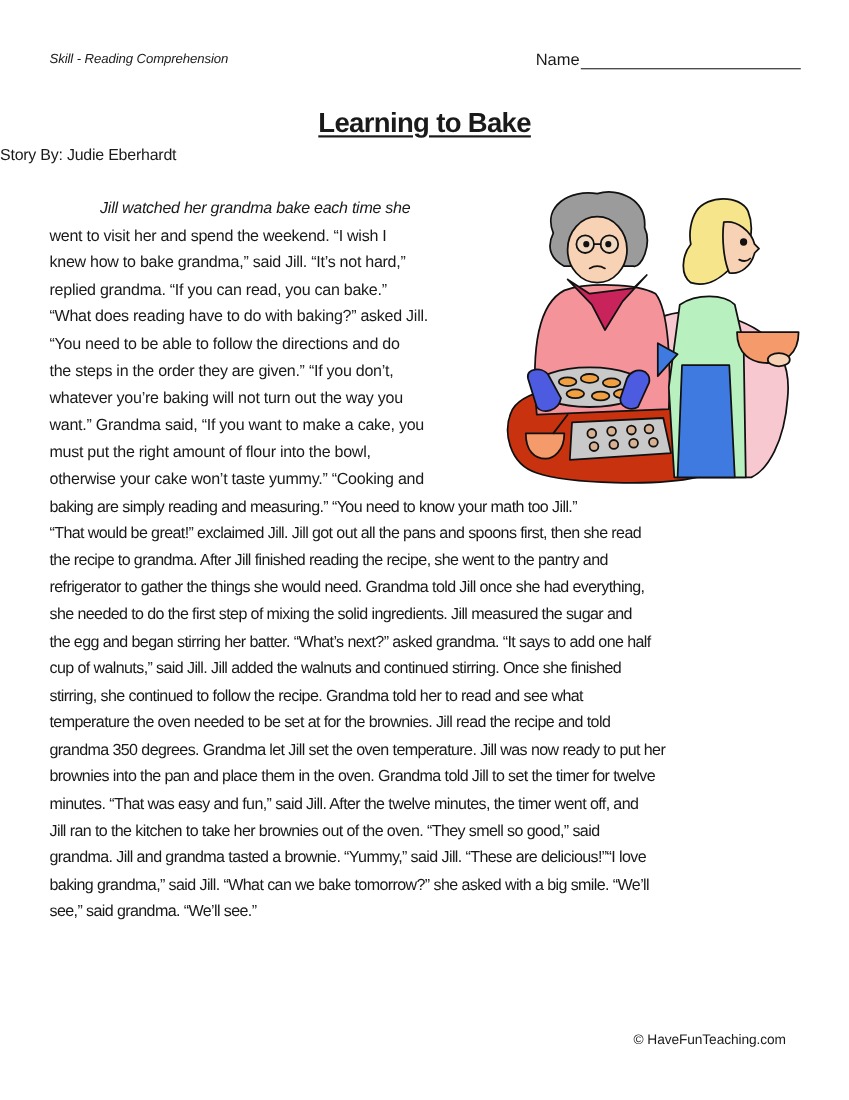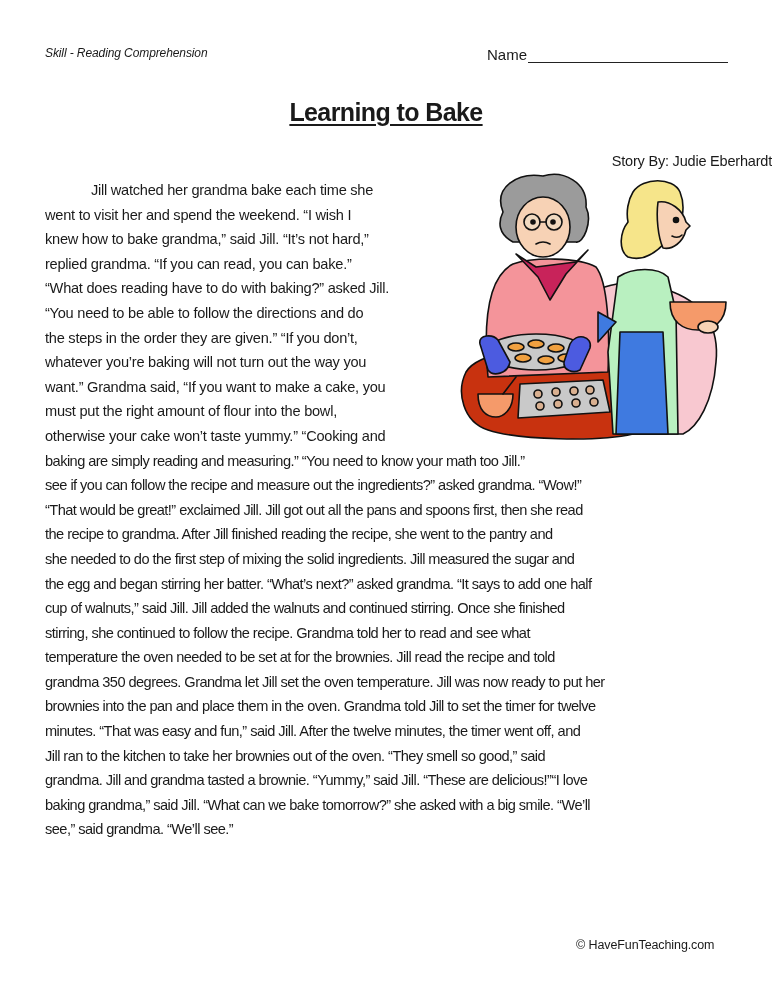--- a/index.html
+++ b/index.html
@@ -49,40 +49,40 @@
       text-decoration: underline;
       text-decoration-thickness: 2px;
       text-underline-offset: 3px;
       letter-spacing: -0.6px;
     }
     .byline {
       position: absolute;
       left: 0;
       width: 772px;
       top: 133px;
-      text-align: right;
+      text-align: left;
       font-size: 14.5px;
       letter-spacing: -0.2px;
-      margin-top: 20px;
     }
     .story {
       position: absolute;
       left: 45px;
       top: 178px;
       width: 690px;
       font-size: 14.6px;
       line-height: 24.6px;
       letter-spacing: -0.25px;
     }
     .line {
       white-space: nowrap;
       height: 24.6px;
     }
     .indent {
       padding-left: 46px;
+      font-style: italic;
     }
     .narrow .line {
       font-size: 14.6px;
     }
     .wide .line {
       font-size: 14.6px;
       letter-spacing: -0.55px;
     }
     .illustration {
       position: absolute;
@@ -179,23 +179,23 @@
     <div class="line">the steps in the order they are given.” “If you don’t,</div>
     <div class="line">whatever you’re baking will not turn out the way you</div>
     <div class="line">want.” Grandma said, “If you want to make a cake, you</div>
     <div class="line">must put the right amount of flour into the bowl,</div>
     <div class="line">otherwise your cake won’t taste yummy.” “Cooking and</div>
   </div>
   <div class="wide">
     <div class="line">baking are simply reading and measuring.” “You need to know your math too Jill.”</div>
   </div>
   <div class="wide">
-    <div class="line">see if you can follow the recipe and measure out the ingredients?” asked grandma. “Wow!”</div>
     <div class="line">“That would be great!” exclaimed Jill. Jill got out all the pans and spoons first, then she read</div>
     <div class="line">the recipe to grandma. After Jill finished reading the recipe, she went to the pantry and</div>
+    <div class="line">refrigerator to gather the things she would need. Grandma told Jill once she had everything,</div>
     <div class="line">she needed to do the first step of mixing the solid ingredients. Jill measured the sugar and</div>
     <div class="line">the egg and began stirring her batter. “What’s next?” asked grandma. “It says to add one half</div>
     <div class="line">cup of walnuts,” said Jill. Jill added the walnuts and continued stirring. Once she finished</div>
     <div class="line">stirring, she continued to follow the recipe. Grandma told her to read and see what</div>
     <div class="line">temperature the oven needed to be set at for the brownies. Jill read the recipe and told</div>
     <div class="line">grandma 350 degrees. Grandma let Jill set the oven temperature. Jill was now ready to put her</div>
     <div class="line">brownies into the pan and place them in the oven. Grandma told Jill to set the timer for twelve</div>
     <div class="line">minutes. “That was easy and fun,” said Jill. After the twelve minutes, the timer went off, and</div>
     <div class="line">Jill ran to the kitchen to take her brownies out of the oven. “They smell so good,” said</div>
     <div class="line">grandma. Jill and grandma tasted a brownie. “Yummy,” said Jill. “These are delicious!”“I love</div>

